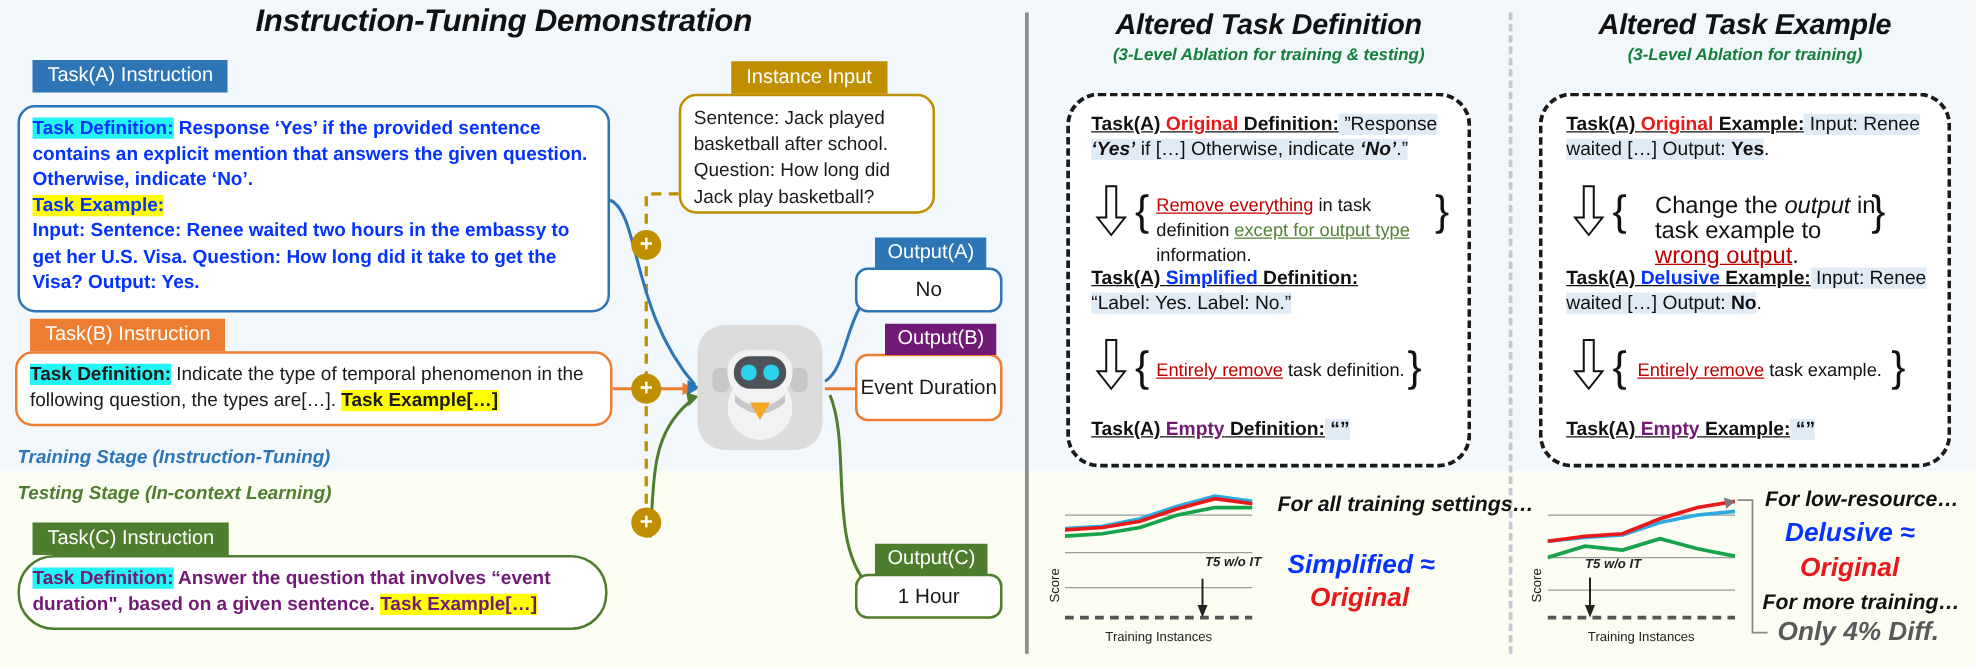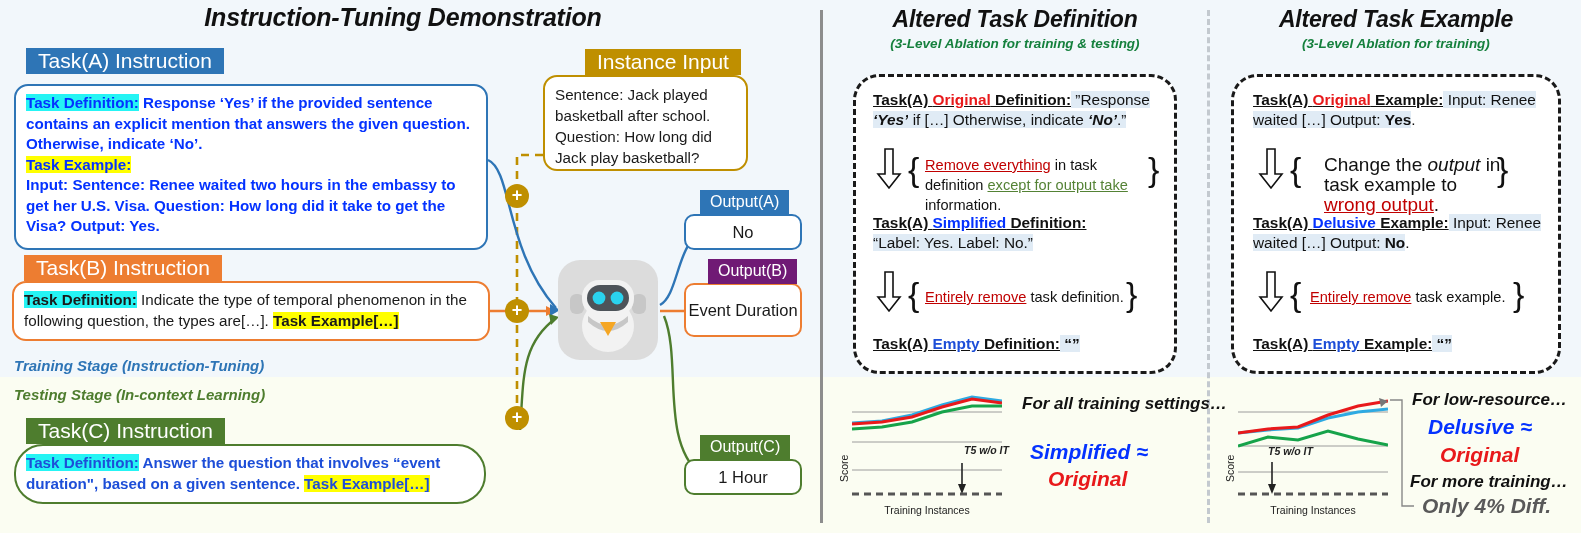--- a/index.html
+++ b/index.html
@@ -28,21 +28,21 @@
     position:absolute; text-align:center; font-size:23px; font-weight:bold;
     font-style:italic; color:#111; letter-spacing:-.2px;
   }
   .panel-sub {
     position:absolute; text-align:center; font-size:13.5px; font-weight:bold;
     font-style:italic; color:#15803d;
   }
 
   
   .tab {
-    position:absolute; color:#fff; font-size:21px; padding:3px 12px 4px 12px;
+    position:absolute; color:#fff; font-size:16px; padding:3px 12px 4px 12px;
     line-height:19px; white-space:nowrap; z-index:3;
   }
   .card {
     position:absolute; background:#fff; border:2px solid #2e75b6;
     border-radius:14px; z-index:2; padding:7px 10px 6px 10px;
     font-size:15.2px; line-height:20.5px; color:#1a1a1a;
   }
   .card.blue   { border-color:#2e75b6; }
   .card.orange { border-color:#ed7d31; }
   .card.green  { border-color:#4e7d2e;border-radius:29px; }
@@ -80,21 +80,21 @@
   .robot { position:absolute; left:556px; top:258px; width:104px; height:104px; z-index:4; }
 
   
   .dash-panel {
     position:absolute; border:3px dashed #1a1a1a; border-radius:26px; background:#ffffff;
   }
   .rtext { position:absolute; font-size:15.4px; line-height:20px; color:#111; }
   .rtext .u { text-decoration:underline; }
   .red   { color:#e8191b; font-weight:bold; }
   .blue  { color:#0432ff; font-weight:bold; }
-  .green { color:#1d4ed8; font-weight:bold; }
+  .green { color:#701a75; font-weight:bold; }
   .quoted { background:#e0ebf5; }
 
   .arrow-down { position:absolute; }
   .brace { position:absolute; font-size:34px; line-height:34px; color:#111; font-weight:300; }
   .u-red   { text-decoration:underline; color:#c00000; }
   .u-green { text-decoration:underline; color:#548235; }
 
   
   .chart-wrap { position:absolute; }
   .axis-label-y {
@@ -216,21 +216,21 @@
   </div>
 
   <div class="arrow-down" style="left:876px; top:148px;">
     <svg width="26" height="42" viewBox="0 0 26 42">
         <path d="M9,1 L17,1 L17,26 L24,26 L13,40 L2,26 L9,26 Z" fill="#fff" stroke="#111" stroke-width="1.6"></path>
       </svg>
   </div>
   <div class="brace" style="left:908px; top:152px;">{</div>
   <div class="brace" style="left:1148px; top:152px;">}</div>
   <div class="rtext" style="left:925px; top:155px; width:224px; font-size:14.6px;">
-    <span class="u-red">Remove everything</span><span> in task definition </span><span class="u-green">except for output take</span><span> information.</span>
+    <span class="u-red">Remove everything</span><span> in task definition </span><span class="u-green">except for output type</span><span> information.</span>
   </div>
 
   <div class="rtext" style="left:873px; top:213px; width:292px;">
     <span class="u"><b class="b">Task(A) </b><b class="b blue">Simplified</b><b class="b"> Definition:</b></span><br>
     <span class="quoted">“Label: Yes. Label: No.”</span>
   </div>
 
   <div class="arrow-down" style="left:876px; top:271px;">
     <svg width="26" height="42" viewBox="0 0 26 42">
         <path d="M9,1 L17,1 L17,26 L24,26 L13,40 L2,26 L9,26 Z" fill="#fff" stroke="#111" stroke-width="1.6"></path>

